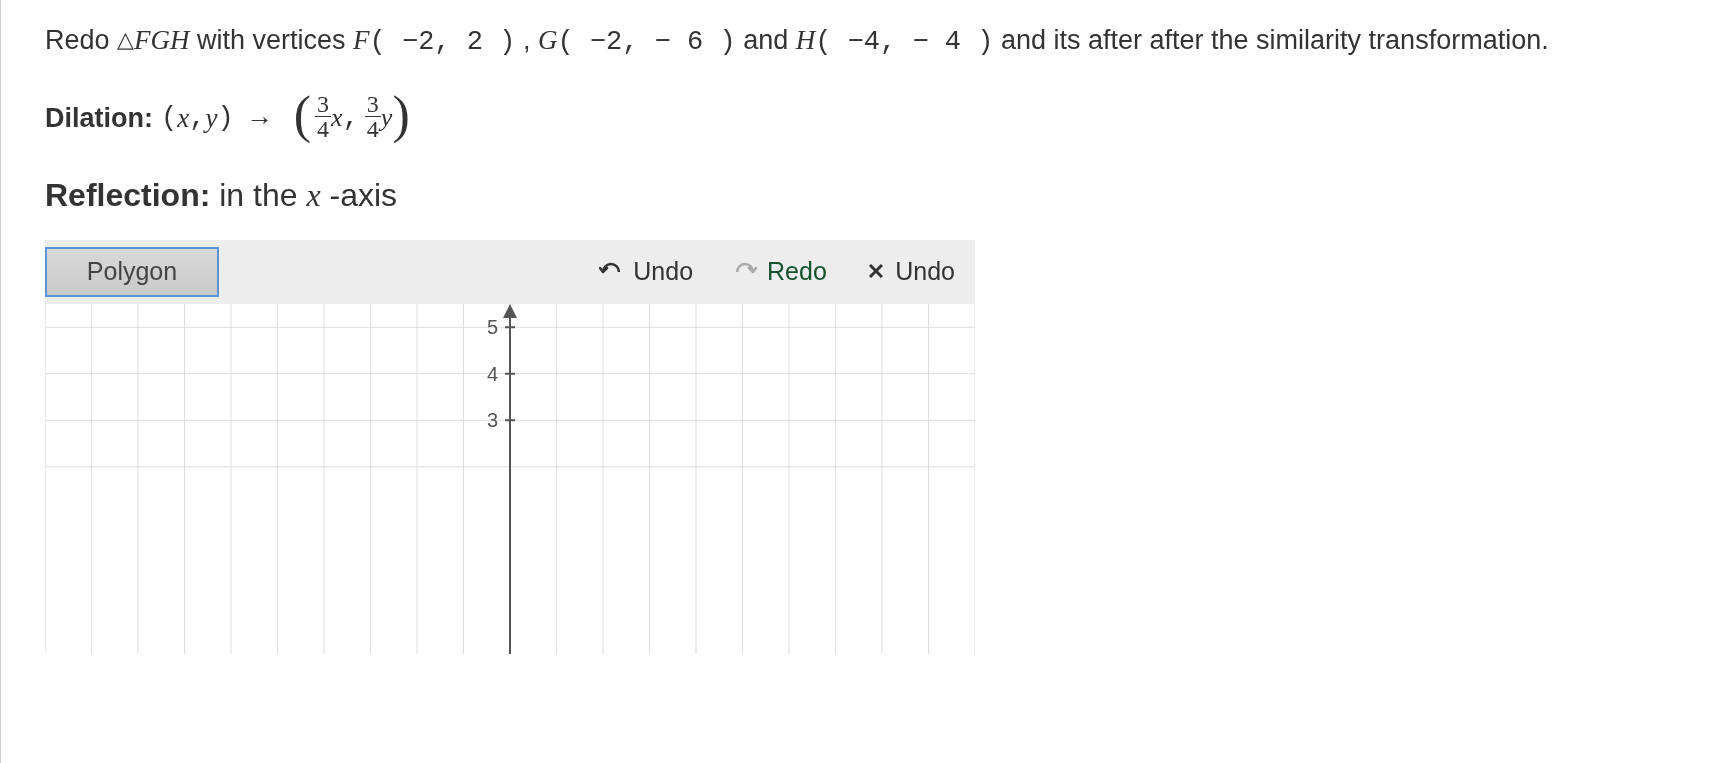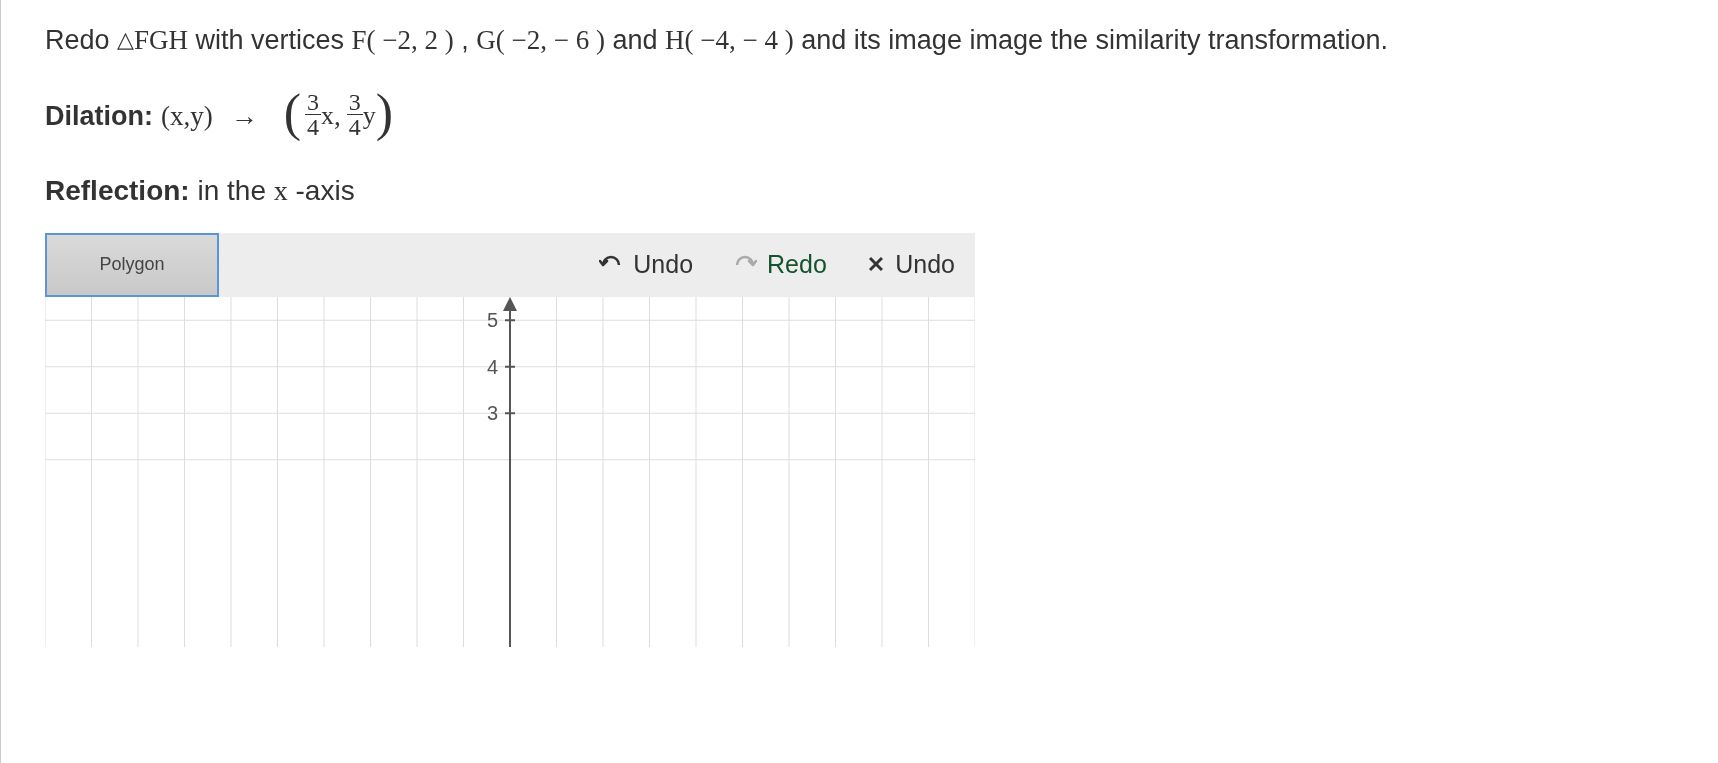--- a/index.html
+++ b/index.html
@@ -15,22 +15,22 @@
     padding: 20px 44px 0 44px;
     border-left: 1px solid #ccc;
     min-height: 763px;
   }
   .problem-text {
     font-size: 27px;
     line-height: 1.55;
     color: #333;
     margin-bottom: 30px;
   }
-  .math-it { font-family: 'Times New Roman', serif; }
-  .math-rm { font-family: Liberation Serif, serif; }
+  .math-it { font-family: 'Times New Roman', serif; font-style: italic; }
+  .math-rm { font-family: Liberation Mono, monospace; }
   .dilation-row {
     display: flex;
     align-items: center;
     font-size: 27px;
     margin-bottom: 34px;
     text-align: right;
   }
   .bold { font-weight: bold; }
   .bigparen {
     font-family: 'Times New Roman', serif;
@@ -46,39 +46,39 @@
     vertical-align: middle;
     font-family: 'Times New Roman', serif;
     line-height: 1;
     font-size: 24px;
     position: relative;
     top: -2px;
   }
   .frac .num { border-bottom: 1.5px solid #333; padding: 0 2px; }
   .frac .den { padding: 0 2px; }
   .reflection-row {
-    font-size: 28px;
+    font-size: 32px;
     margin-bottom: 26px;
   }
   .toolbar {
     display: flex;
     align-items: center;
     width: 930px;
     height: 64px;
     background: #ededed;
   }
   .polygon-btn {
     width: 174px;
-    height: 64px;
+    height: 50px;
     background: linear-gradient(#d9d9d9, #c9c9c9);
     border: 2px solid #5a95d6;
     display: flex;
     align-items: center;
     justify-content: center;
-    font-size: 18px;
+    font-size: 25px;
     color: #444;
     cursor: pointer;
   }
   .toolbar-spacer { flex: 1; }
   .tool-btn {
     display: flex;
     align-items: center;
     gap: 10px;
     padding: 0 20px;
     height: 64px;
@@ -119,21 +119,21 @@
 
   <div class="problem-text">
     <span>Redo </span>
     <span class="math-rm tri">△</span><span class="math-it">FGH</span>
     <span> with vertices </span>
     <span class="math-it">F</span><span class="math-rm">( −2, 2 )</span>
     <span> ,  </span>
     <span class="math-it">G</span><span class="math-rm">( −2, − 6 )</span>
     <span>  and  </span>
     <span class="math-it">H</span><span class="math-rm">( −4, − 4 )</span>
-    <span>  and its image image the similarity transformation.</span>
+    <span>  and its after after the similarity transformation.</span>
   </div>
 
   <div class="dilation-row">
     <span class="bold">Dilation:</span>
     <span style="width:8px"></span>
     <span class="math-rm">(</span>
     <span class="math-it">x</span>
       <span class="math-rm">, </span>
       <span class="math-it">y</span>
     <span class="math-rm">)</span>

